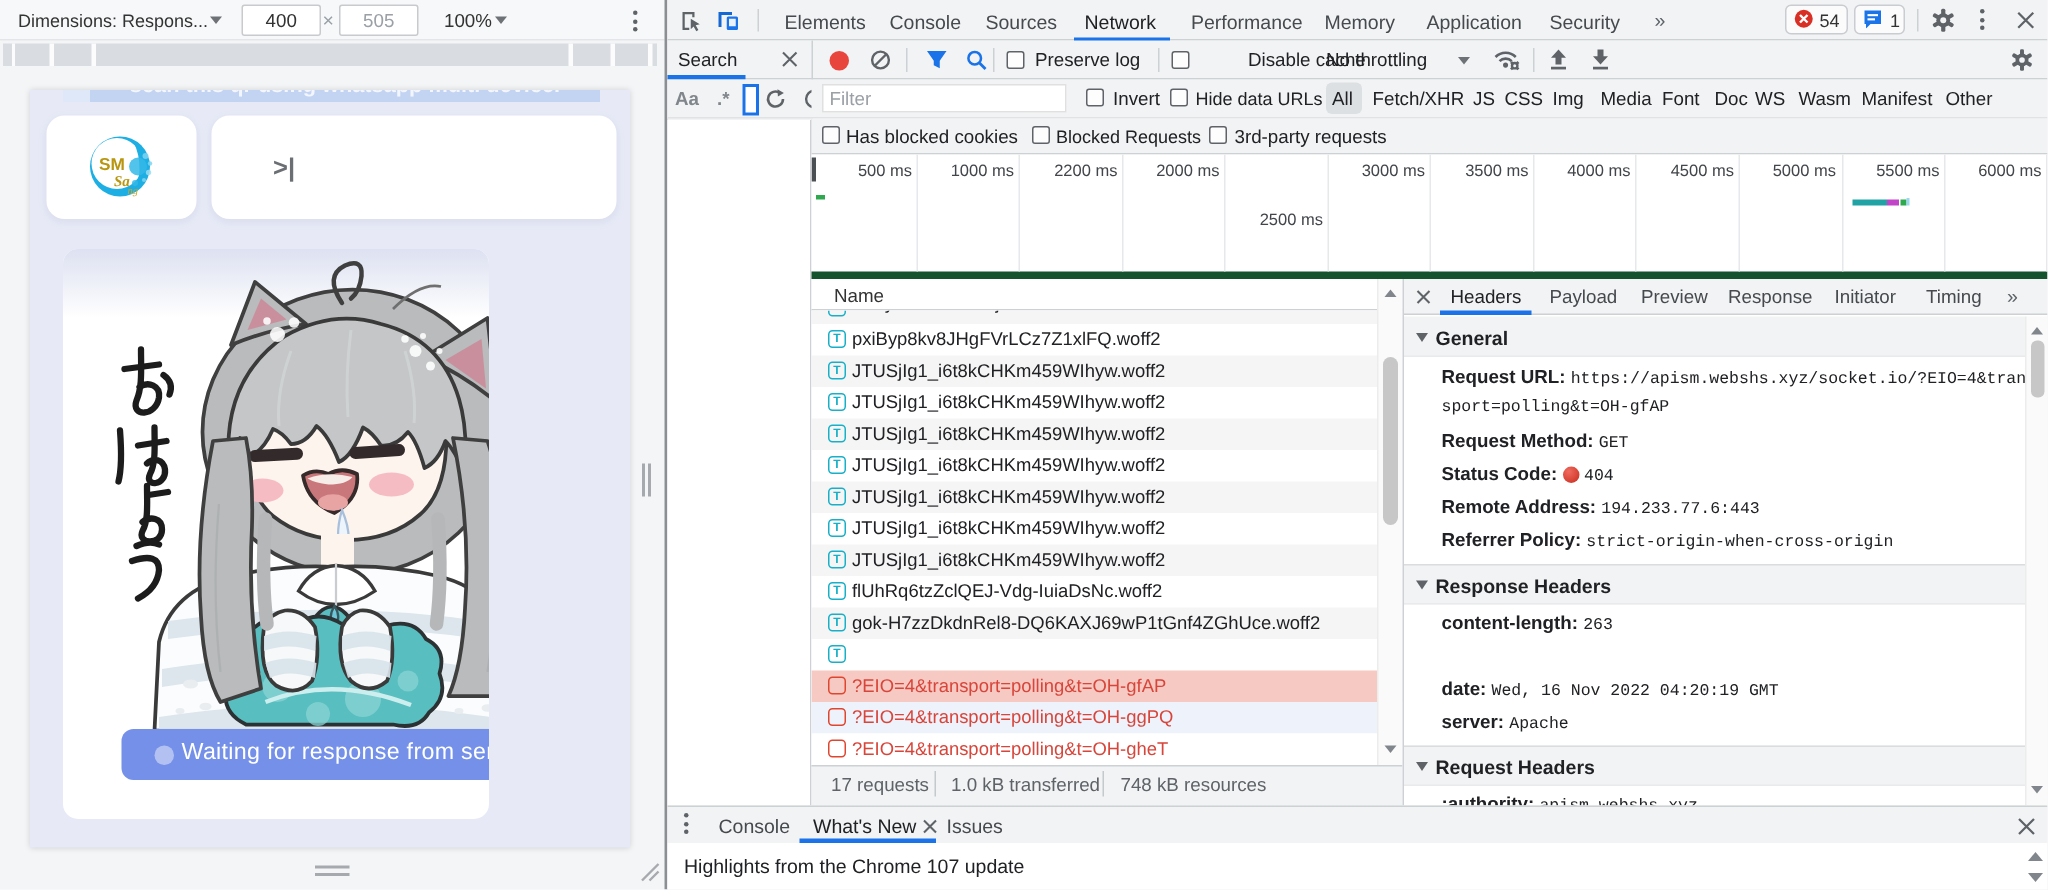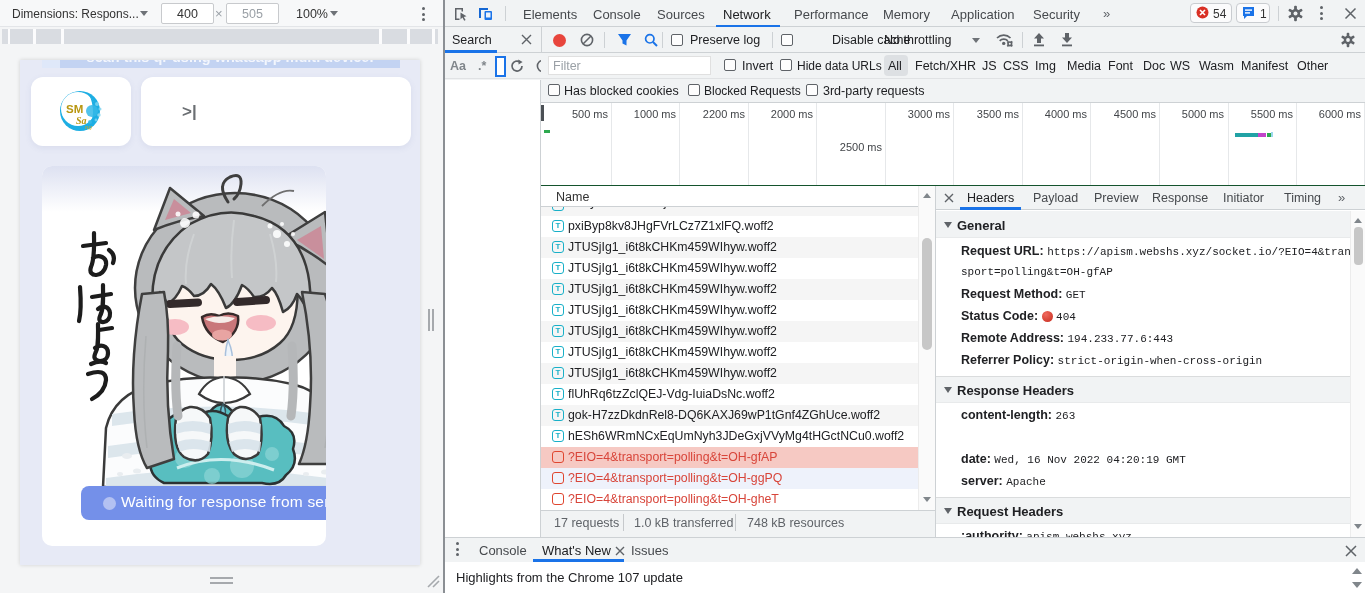--- a/index.html
+++ b/index.html
@@ -354,21 +354,21 @@
   <div class="abs" style="left:541px;top:79px;width:824px;height:24px;background:#f1f3f4;border-bottom:1px solid #cdd1d4;"></div>
   <div class="abs" style="left:548px;top:84px;width:12px;height:12px;border:1.4px solid #5f6368;border-radius:2px;background:#fdfdfd;"></div>
   <div class="abs txt" style="left:564px;top:84px;font-size:12.5px;color:#202124;">Has blocked cookies</div>
   <div class="abs" style="left:688px;top:84px;width:12px;height:12px;border:1.4px solid #5f6368;border-radius:2px;background:#fdfdfd;"></div>
   <div class="abs txt" style="left:704px;top:84px;font-size:12px;color:#202124;">Blocked Requests</div>
   <div class="abs" style="left:806px;top:84px;width:12px;height:12px;border:1.4px solid #5f6368;border-radius:2px;background:#fdfdfd;"></div>
   <div class="abs txt" style="left:823px;top:84px;font-size:12.5px;color:#202124;">3rd-party requests</div>
 
   <div class="abs" style="left:445px;top:80px;width:96px;height:457px;background:#fff;border-right:1px solid #cdd1d4;"></div>
 
-  <div class="abs" id="overview" style="left:541px;top:103px;width:824px;height:83px;background:#fff;border-bottom:1px solid #14532d;overflow:hidden;">
+  <div class="abs" id="overview" style="left:541px;top:103px;width:824px;height:83px;background:#fff;border-bottom:5px solid #14532d;overflow:hidden;">
     <div class="abs" style="left:0px;top:2px;width:3px;height:16px;background:#4b5055;"></div>
     <div class="abs" style="left:70px;top:0;width:1px;height:83px;background:#e6e8ea;"></div>
     <div class="abs" style="left:138px;top:0;width:1px;height:83px;background:#e6e8ea;"></div>
     <div class="abs" style="left:207px;top:0;width:1px;height:83px;background:#e6e8ea;"></div>
     <div class="abs" style="left:275px;top:0;width:1px;height:83px;background:#e6e8ea;"></div>
     <div class="abs" style="left:344px;top:0;width:1px;height:83px;background:#e6e8ea;"></div>
     <div class="abs" style="left:412px;top:0;width:1px;height:83px;background:#e6e8ea;"></div>
     <div class="abs" style="left:481px;top:0;width:1px;height:83px;background:#e6e8ea;"></div>
     <div class="abs" style="left:549px;top:0;width:1px;height:83px;background:#e6e8ea;"></div>
     <div class="abs" style="left:618px;top:0;width:1px;height:83px;background:#e6e8ea;"></div>
@@ -436,21 +436,20 @@
     <div class="abs" style="left:0;top:177px;width:394px;height:21px;background:#fff;">
       <div class="abs" style="left:11px;top:4px;width:12px;height:12px;border:1.4px solid #18b0c8;border-radius:3px;text-align:center;font-size:8px;font-weight:bold;color:#18b0c8;line-height:10px;">T</div>
       <div class="abs txt" style="left:27px;top:3px;">flUhRq6tzZclQEJ-Vdg-IuiaDsNc.woff2</div>
     </div>
     <div class="abs" style="left:0;top:198px;width:394px;height:21px;background:#f5f5f5;">
       <div class="abs" style="left:11px;top:4px;width:12px;height:12px;border:1.4px solid #18b0c8;border-radius:3px;text-align:center;font-size:8px;font-weight:bold;color:#18b0c8;line-height:10px;">T</div>
       <div class="abs txt" style="left:27px;top:3px;">gok-H7zzDkdnRel8-DQ6KAXJ69wP1tGnf4ZGhUce.woff2</div>
     </div>
     <div class="abs" style="left:0;top:219px;width:394px;height:21px;background:#fff;">
       <div class="abs" style="left:11px;top:4px;width:12px;height:12px;border:1.4px solid #18b0c8;border-radius:3px;text-align:center;font-size:8px;font-weight:bold;color:#18b0c8;line-height:10px;">T</div>
-      <div class="abs txt" style="left:27px;top:3px;">hESh6WRmNCxEqUmNyh3JDeGxjVVyMg4tHGctNCu0.woff2</div>
     </div>
     <div class="abs" style="left:0;top:240px;width:394px;height:21px;background:#f6c9c3;">
       <div class="abs" style="left:11px;top:4px;width:12px;height:12px;border:1.4px solid #e0462f;border-radius:3px;"></div>
       <div class="abs txt" style="left:27px;top:3px;color:#d8453a;">?EIO=4&amp;transport=polling&amp;t=OH-gfAP</div>
     </div>
     <div class="abs" style="left:0;top:261px;width:394px;height:21px;background:#eef2fb;">
       <div class="abs" style="left:11px;top:4px;width:12px;height:12px;border:1.4px solid #e0462f;border-radius:3px;"></div>
       <div class="abs txt" style="left:27px;top:3px;color:#d8453a;">?EIO=4&amp;transport=polling&amp;t=OH-ggPQ</div>
     </div>
     <div class="abs" style="left:0;top:282px;width:394px;height:21px;background:#fff;">

